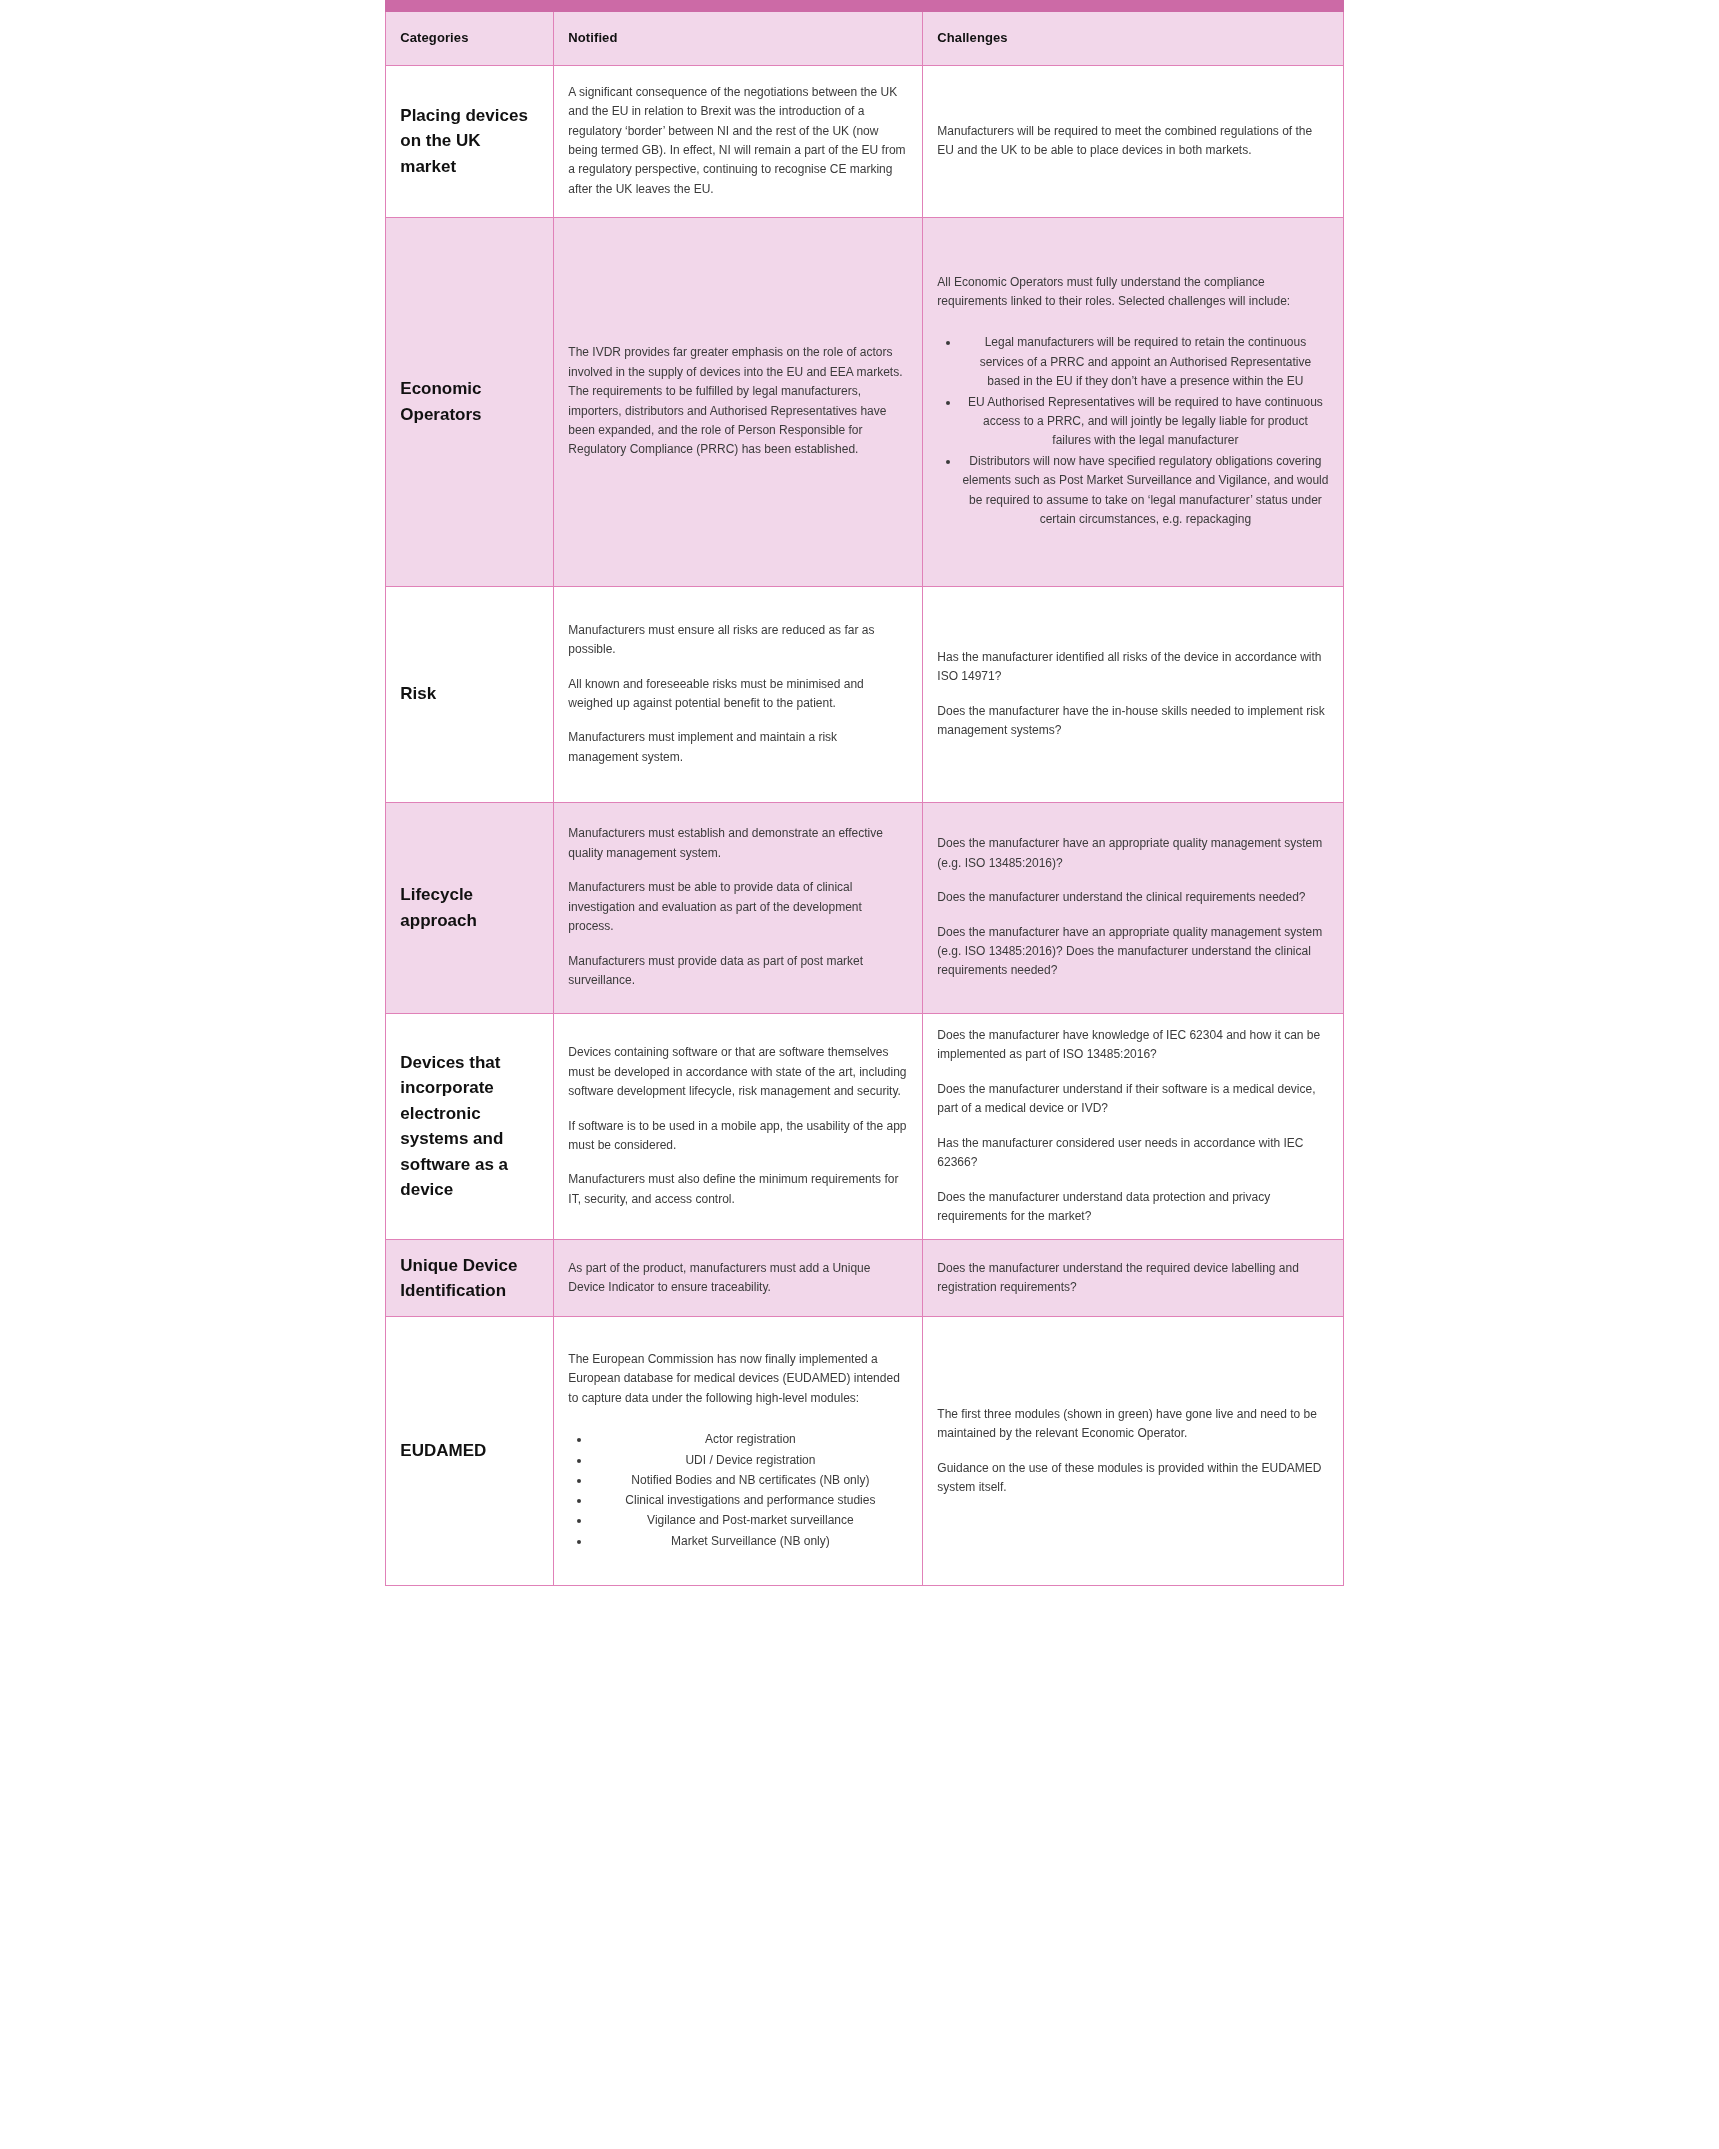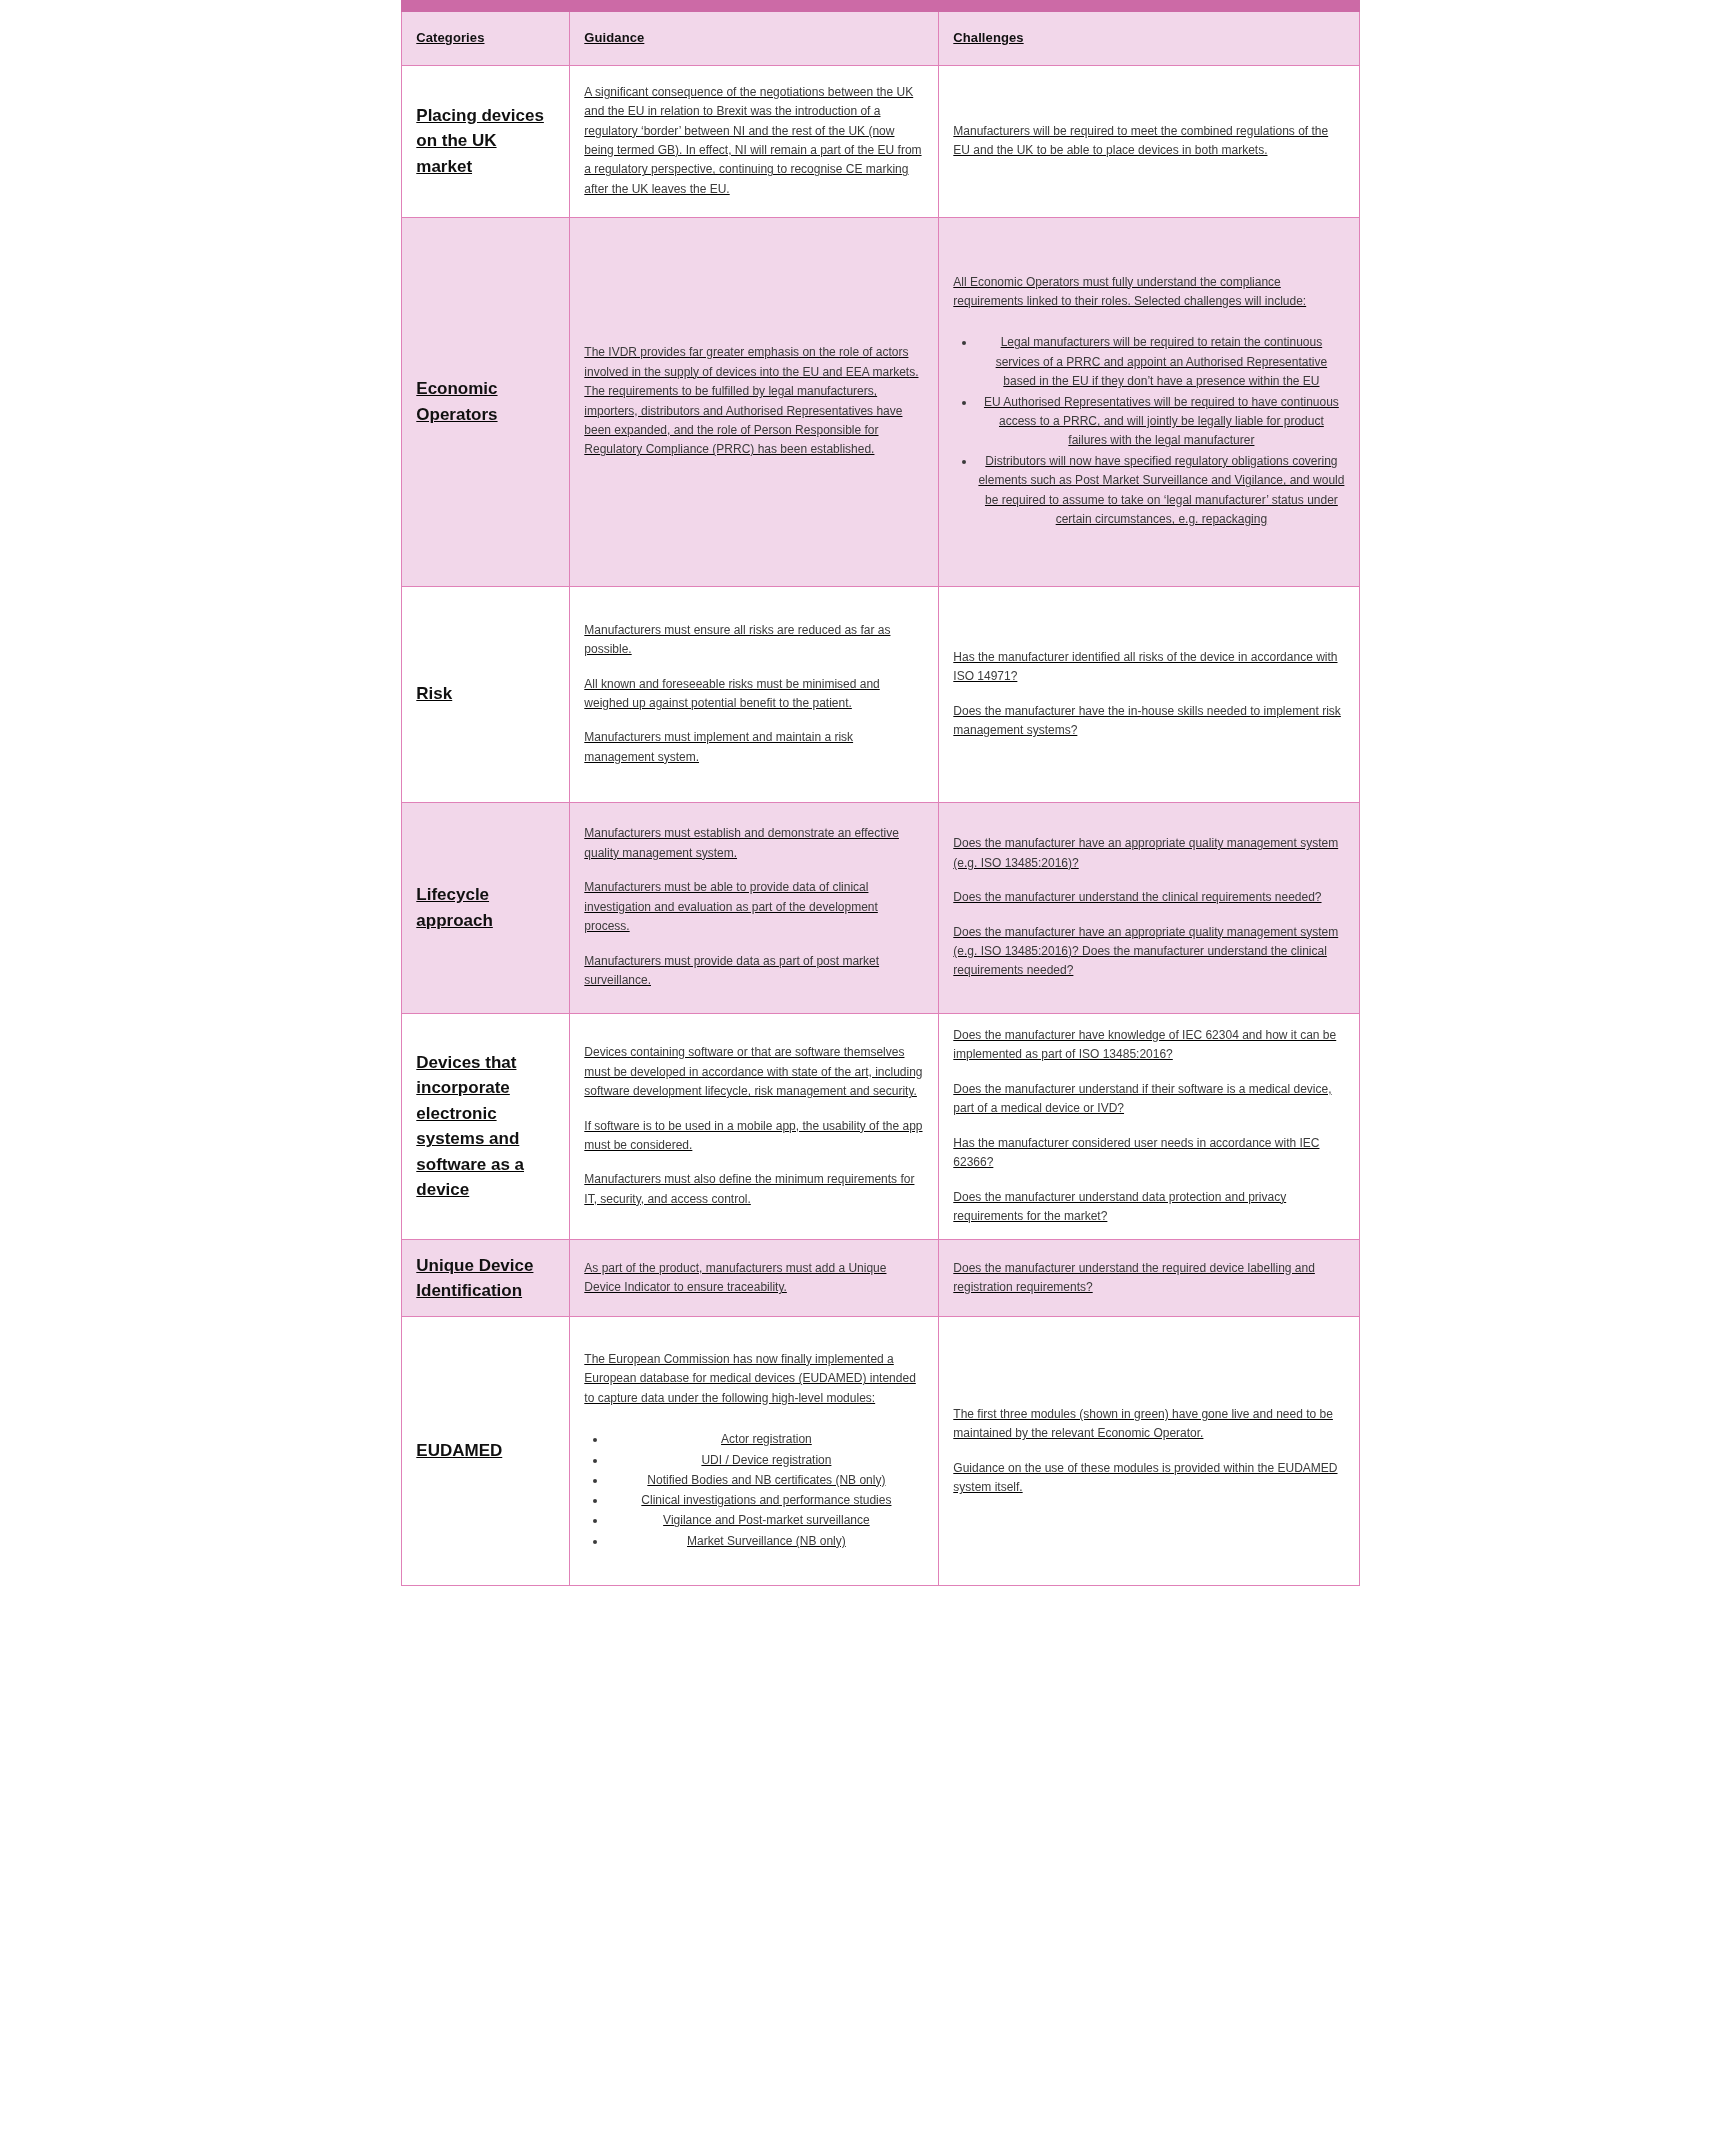--- a/index.html
+++ b/index.html
@@ -17,24 +17,23 @@
   .page {
     position: relative;
     width: 1720px;
     min-height: 2149px;
     background: #ffffff;
   }
 
   
   .table-wrap {
     position: absolute;
-    left: 401px;
+    left: 385px;
     top: 0px;
     width: 958px;
-    text-decoration: underline;
   }
 
   table.reg-table {
     border-collapse: collapse;
     table-layout: fixed;
     width: 958px;
     border-top: 12.5px solid #cc6aa6;
   }
 
   col.c-cat   { width: 168px; }
@@ -121,21 +120,21 @@
         <col class="c-cat">
         <col class="c-det">
         <col class="c-chal">
       </colgroup>
       <thead>
         <tr>
           <th>
             <span class="hdr-label">Categories</span>
           </th>
           <th>
-            <span class="hdr-label">Guidance</span>
+            <span class="hdr-label">Notified</span>
           </th>
           <th>
             <span class="hdr-label">Challenges</span>
           </th>
         </tr>
       </thead>
       <tbody id="table-body">
           <tr class="plain r-placing">
             <td class="cell-cat"><span class="cat-label">Placing devices on the UK market</span></td>
             <td class="cell-det">

